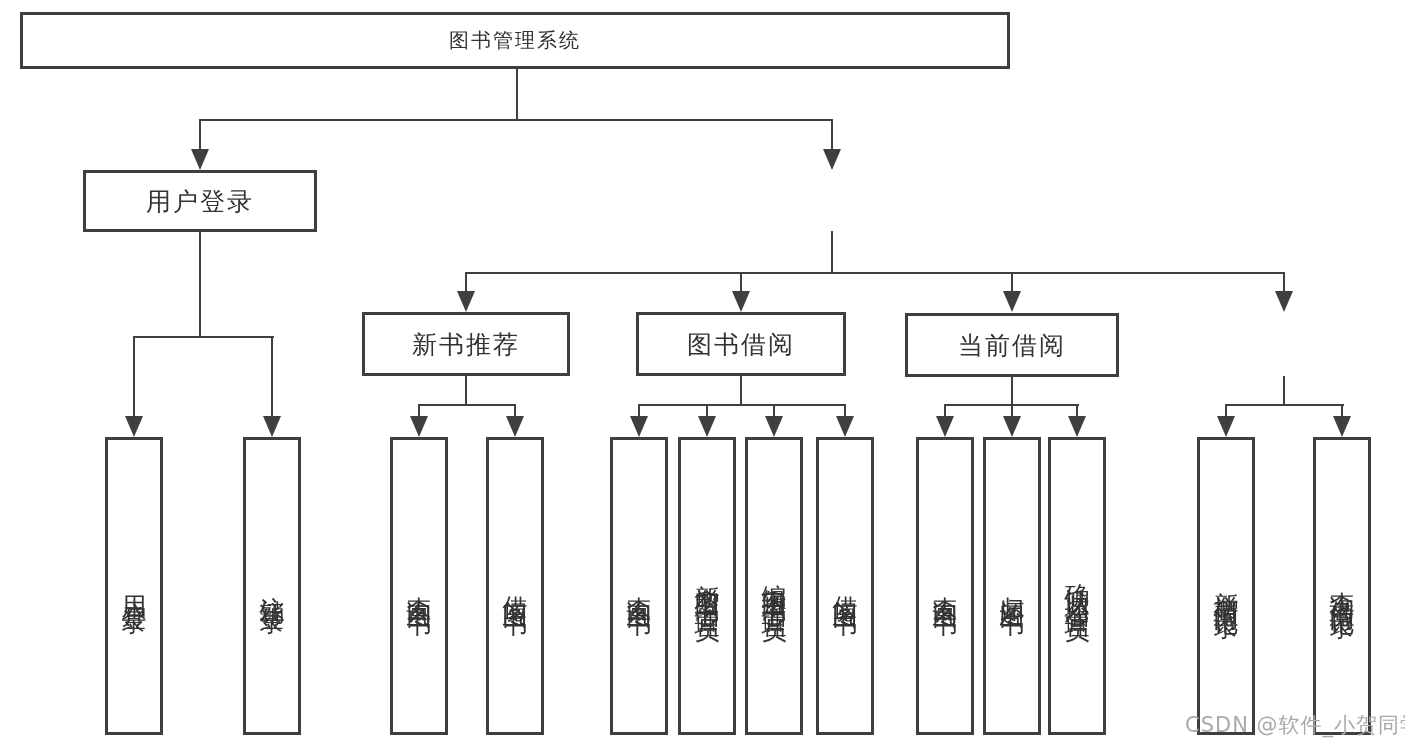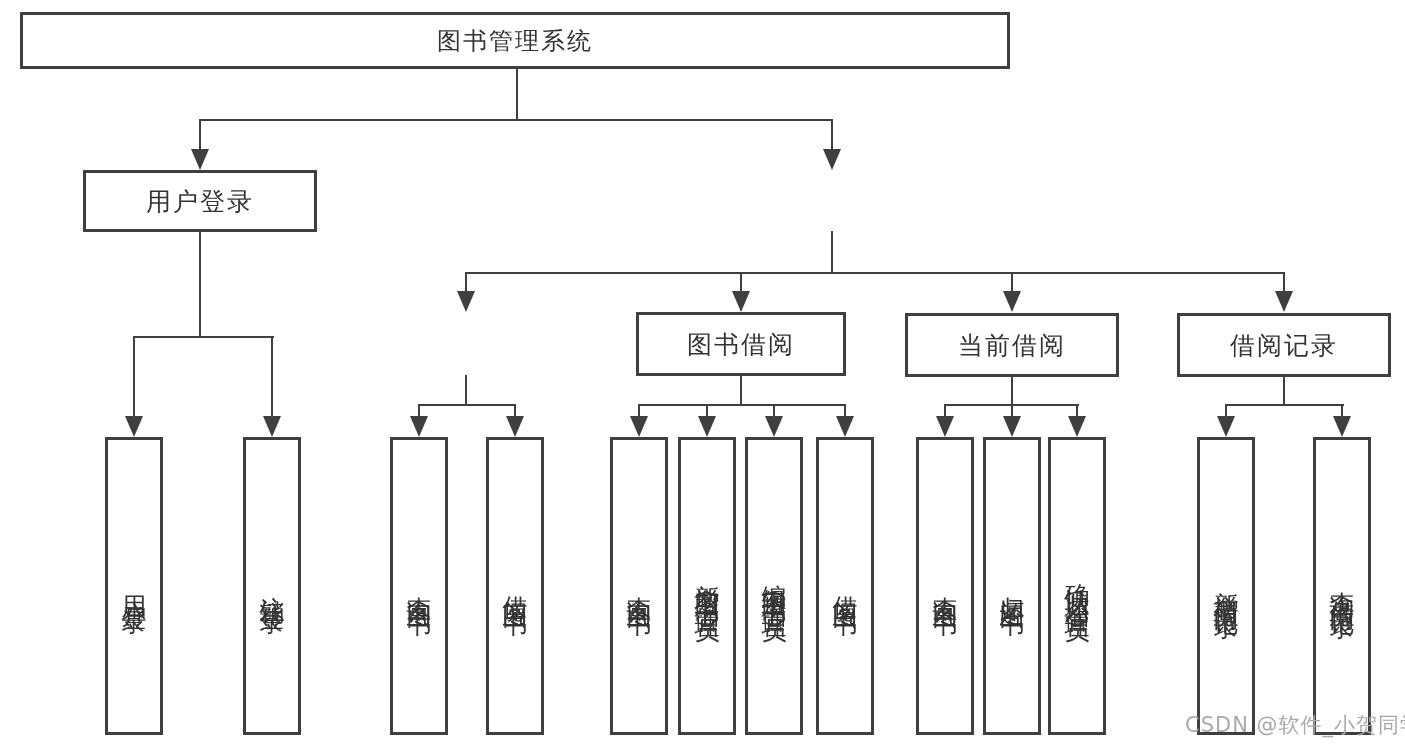--- a/index.html
+++ b/index.html
@@ -12,21 +12,21 @@
   .canvas{
     position:relative;width:1405px;height:747px;background:var(--bg);
     font-family:"DejaVu Sans","Liberation Sans",sans-serif;
     color:var(--text);overflow:hidden;
   }
   .box{
     position:absolute;box-sizing:border-box;border:3px solid var(--line);
     background:var(--bg);display:flex;align-items:center;justify-content:center;
   }
   .hbox{font-size:25px;letter-spacing:2px;}
-  .rootbox{font-size:24px;letter-spacing:2px;}
+  .rootbox{font-size:20px;letter-spacing:2px;}
   .vbox{
     writing-mode:vertical-rl;font-size:25px;letter-spacing:5px;
     width:58px;height:298px;top:437px;
   }
   .vl{position:absolute;width:2px;background:var(--line);}
   .hl{position:absolute;height:2px;background:var(--line);}
   .ar{
     position:absolute;width:0;height:0;
     border-left:9px solid transparent;border-right:9px solid transparent;
     border-top:21px solid var(--line);
@@ -67,28 +67,28 @@
   <div class="hl" style="left:465px;top:272px;width:820px"></div>
   <div class="vl" style="left:465px;top:272px;height:22px"></div>
   <div class="ar" style="left:457px;top:291px"></div>
   <div class="vl" style="left:740px;top:272px;height:22px"></div>
   <div class="ar" style="left:732px;top:291px"></div>
   <div class="vl" style="left:1011px;top:272px;height:22px"></div>
   <div class="ar" style="left:1003px;top:291px"></div>
   <div class="vl" style="left:1283px;top:272px;height:22px"></div>
   <div class="ar" style="left:1275px;top:291px"></div>
 
+  <div class="box hbox" style="left:362px;top:312px;width:208px;height:64px">
+    <span>新书推荐</span>
+  </div>
   <div class="box hbox" style="left:636px;top:312px;width:210px;height:64px">
     <span>图书借阅</span>
   </div>
   <div class="box hbox" style="left:905px;top:313px;width:214px;height:64px">
     <span>当前借阅</span>
-  </div>
-  <div class="box hbox" style="left:1177px;top:313px;width:214px;height:64px">
-    <span>借阅记录</span>
   </div>
 
   <div class="vl" style="left:465px;top:375px;height:31px"></div>
   <div class="hl" style="left:418px;top:404px;width:98px"></div>
   <div class="vl" style="left:418px;top:404px;height:15px"></div>
   <div class="ar" style="left:410px;top:416px"></div>
   <div class="vl" style="left:514px;top:404px;height:15px"></div>
   <div class="ar" style="left:506px;top:416px"></div>
 
   <div class="vl" style="left:740px;top:375px;height:31px"></div>

